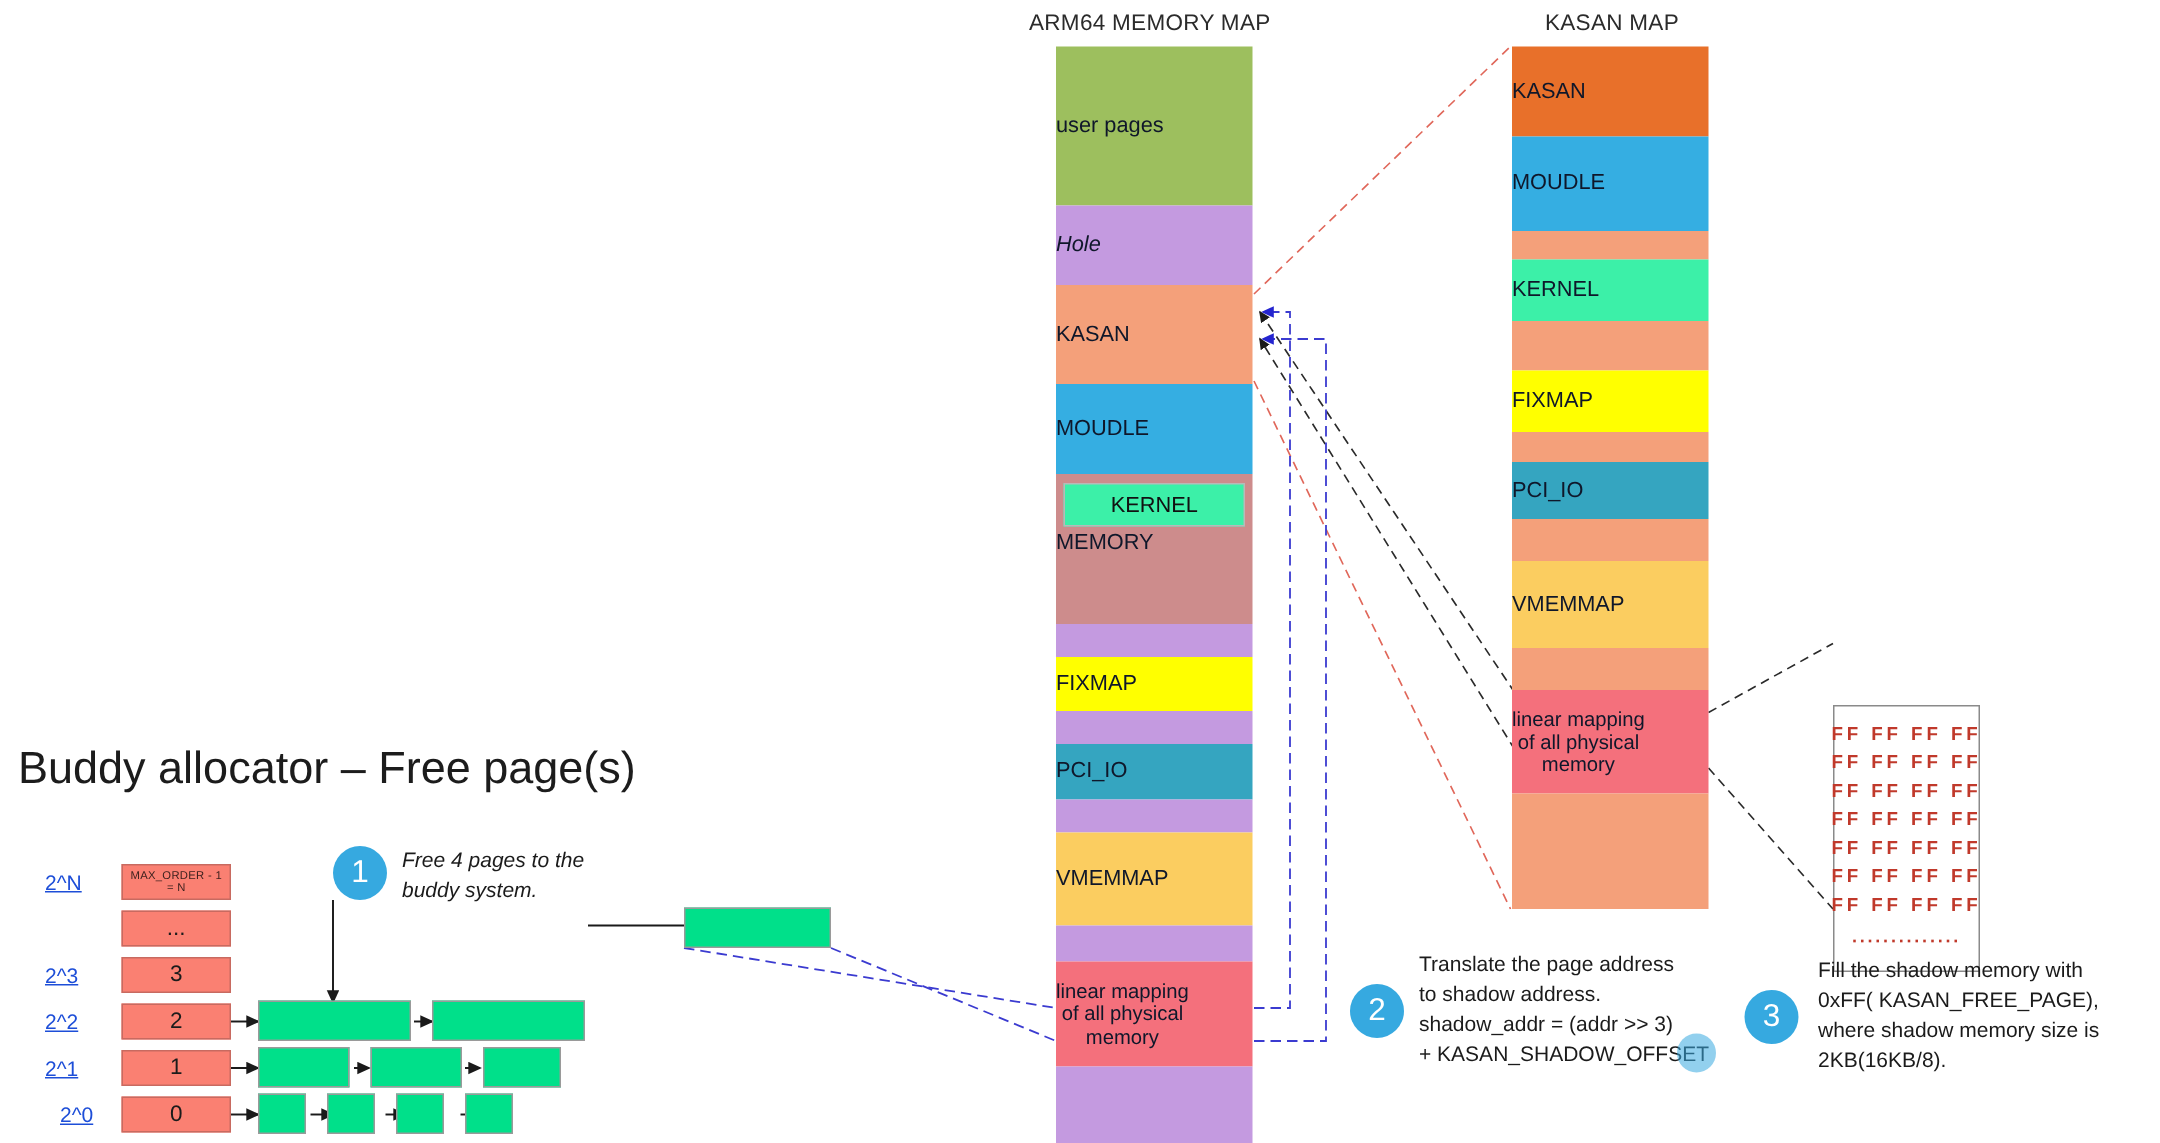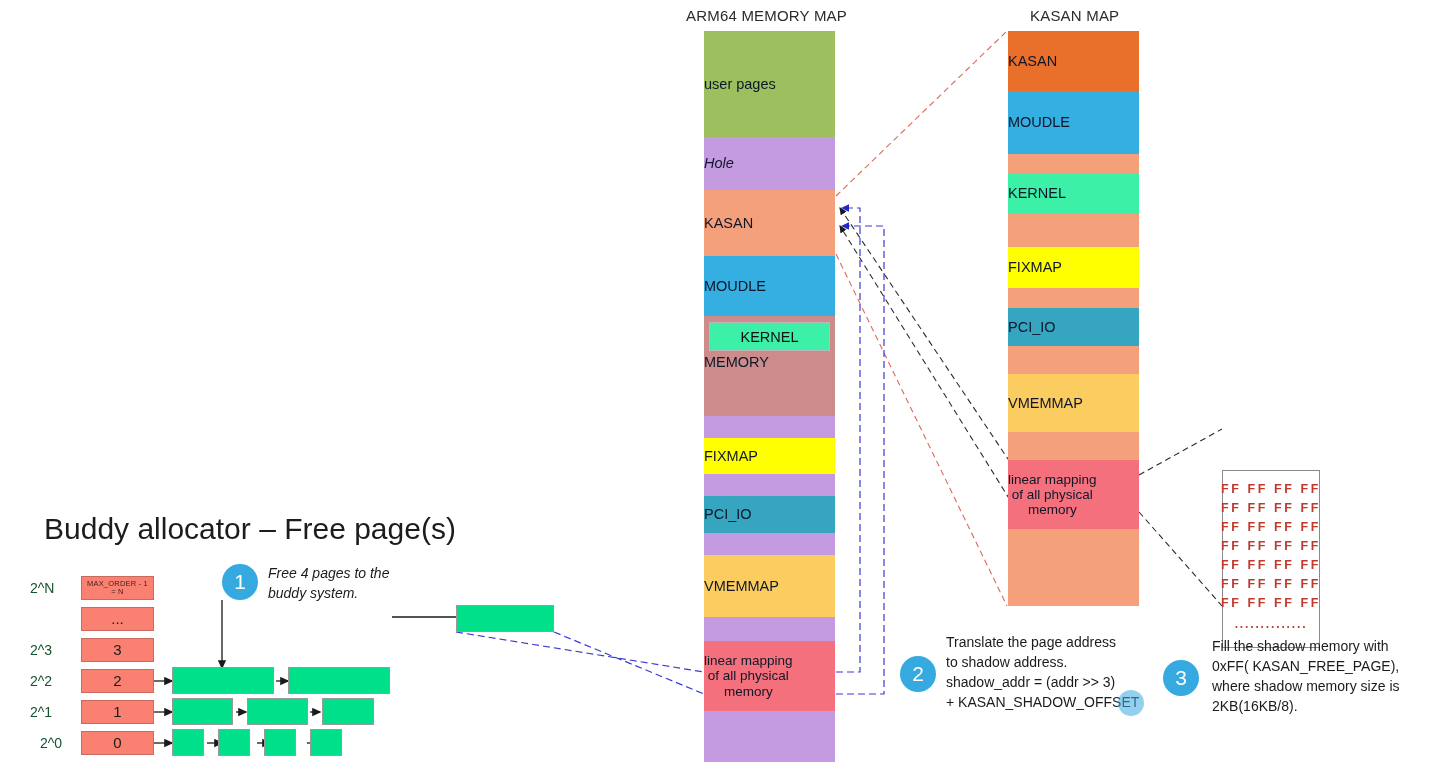--- a/index.html
+++ b/index.html
@@ -74,22 +74,23 @@
   
   #buddy-title {
     position: absolute;
     font-size: 30px;
     color: #1c1c1c;
     white-space: nowrap;
   }
   .order-label {
     position: absolute;
     font-size: 14px;
-    color: #14532d;
+    color: #1d4ed8;
     white-space: nowrap;
+    text-decoration: underline;
   }
   .order-cell {
     position: absolute;
     background: #fa8072;
     border: 1px solid #c86a60;
     display: flex; align-items: center; justify-content: center;
     font-size: 15px; color: #1b1b1b;
     text-align: center;
     line-height: 1.1;
   }
@@ -242,21 +243,21 @@
   <div class="ff-row" style="color: rgb(192, 57, 43);">FF FF FF FF</div>
       <div class="ff-row" style="color: rgb(192, 57, 43);">FF FF FF FF</div>
       <div class="ff-row" style="color: rgb(192, 57, 43);">FF FF FF FF</div>
       <div class="ff-row" style="color: rgb(192, 57, 43);">FF FF FF FF</div>
       <div class="ff-row" style="color: rgb(192, 57, 43);">FF FF FF FF</div>
       <div class="ff-row" style="color: rgb(192, 57, 43);">FF FF FF FF</div>
       <div class="ff-row" style="color: rgb(192, 57, 43);">FF FF FF FF</div>
       <div class="ff-dots" style="color: rgb(192, 57, 43);">··············</div>
     </div>
 
-  <div id="buddy-title" style="left:44px; top:496px;margin-top:16px;">Buddy allocator – Free page(s)</div>
+  <div id="buddy-title" style="left:12px; top:496px;">Buddy allocator – Free page(s)</div>
 
   <div id="buddy-rows">
       <div class="order-label" style="left: 30px; top: 580px;">2^N</div>
       <div class="order-cell tiny" style="left: 81px; top: 576px; width: 73px; height: 24px; background: rgb(250, 128, 114);">MAX_ORDER - 1
 = N</div>
       <div class="order-cell" style="left: 81px; top: 607px; width: 73px; height: 24px; background: rgb(250, 128, 114);">...</div>
       <div class="order-label" style="left: 30px; top: 642px; text-align: right;">2^3</div>
       <div class="order-cell" style="left: 81px; top: 638px; width: 73px; height: 24px; background: rgb(250, 128, 114);">3</div>
       <div class="order-label" style="left: 30px; top: 673px;">2^2</div>
       <div class="order-cell" style="left: 81px; top: 669px; width: 73px; height: 24px; background: rgb(250, 128, 114);">2</div>

